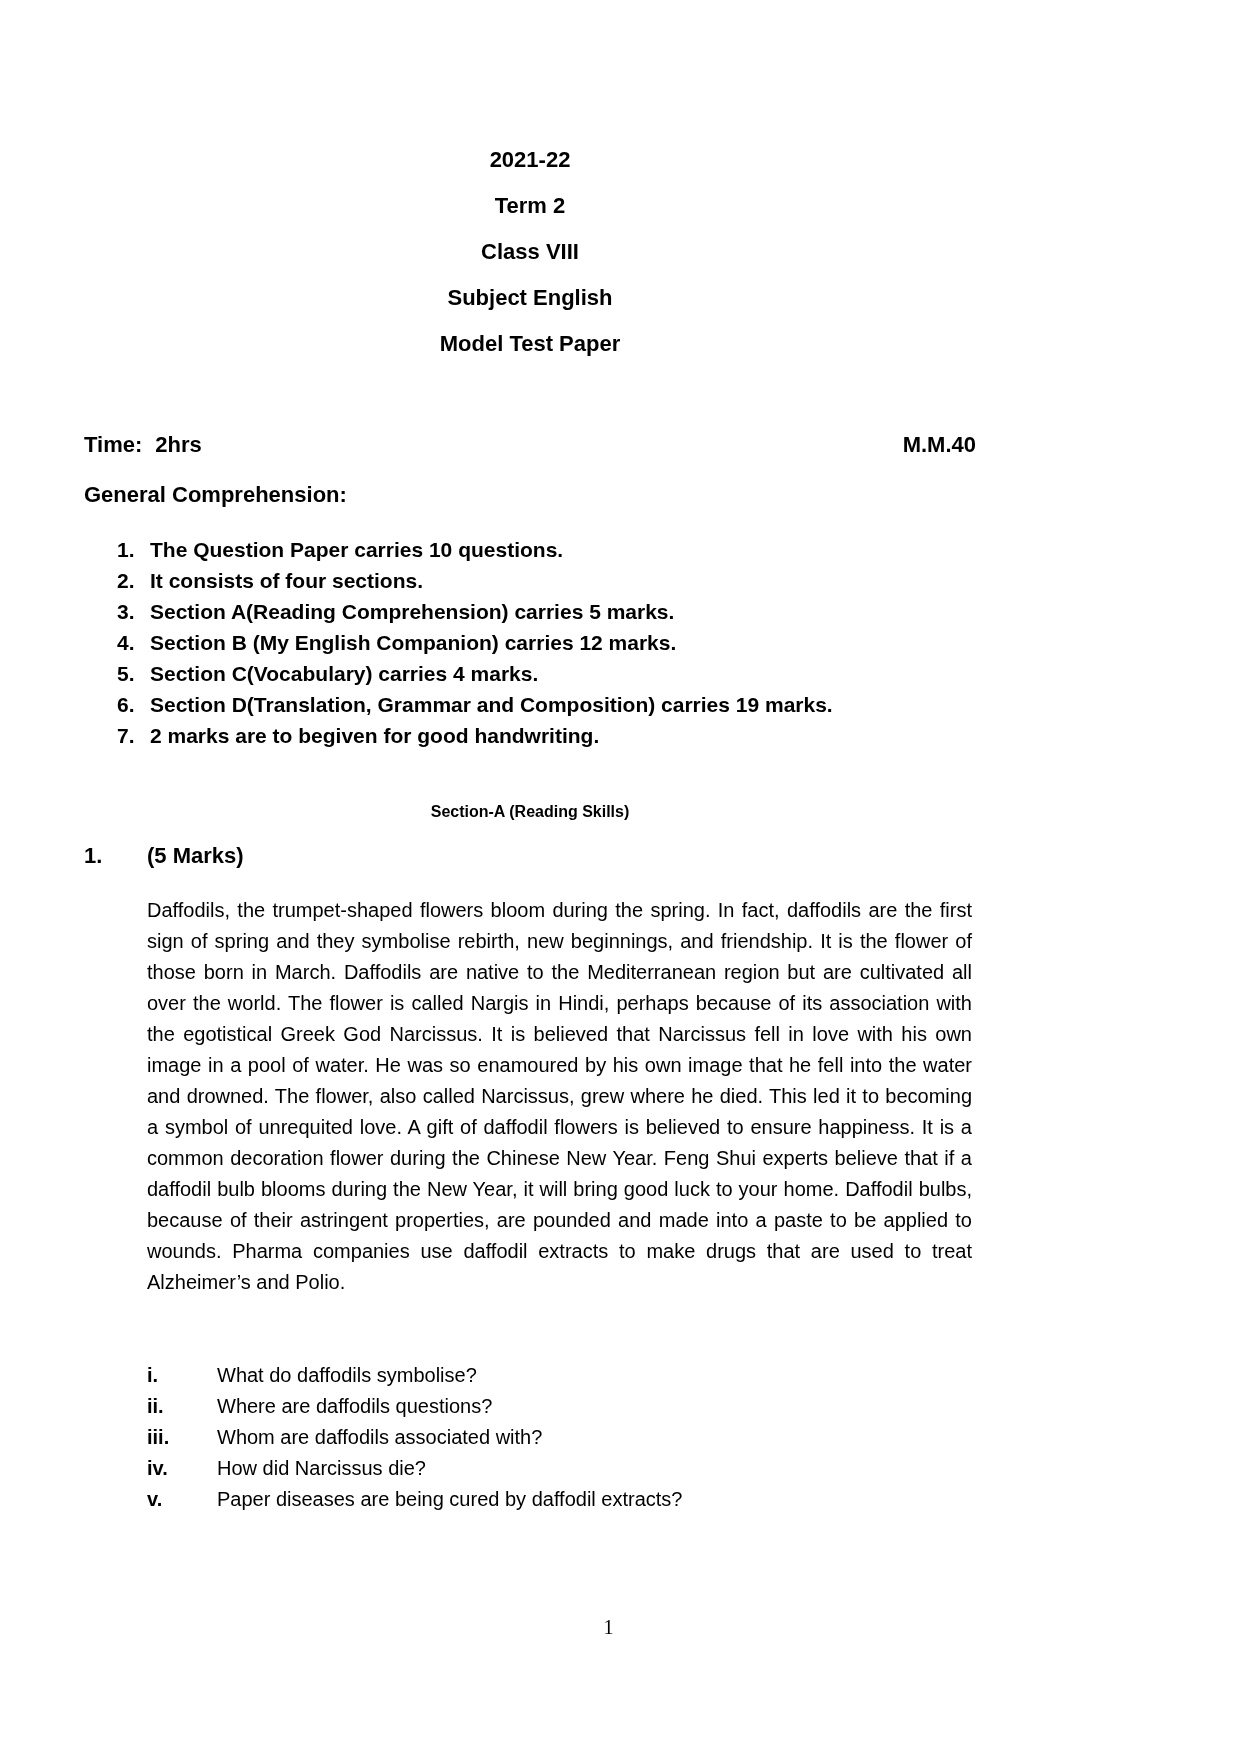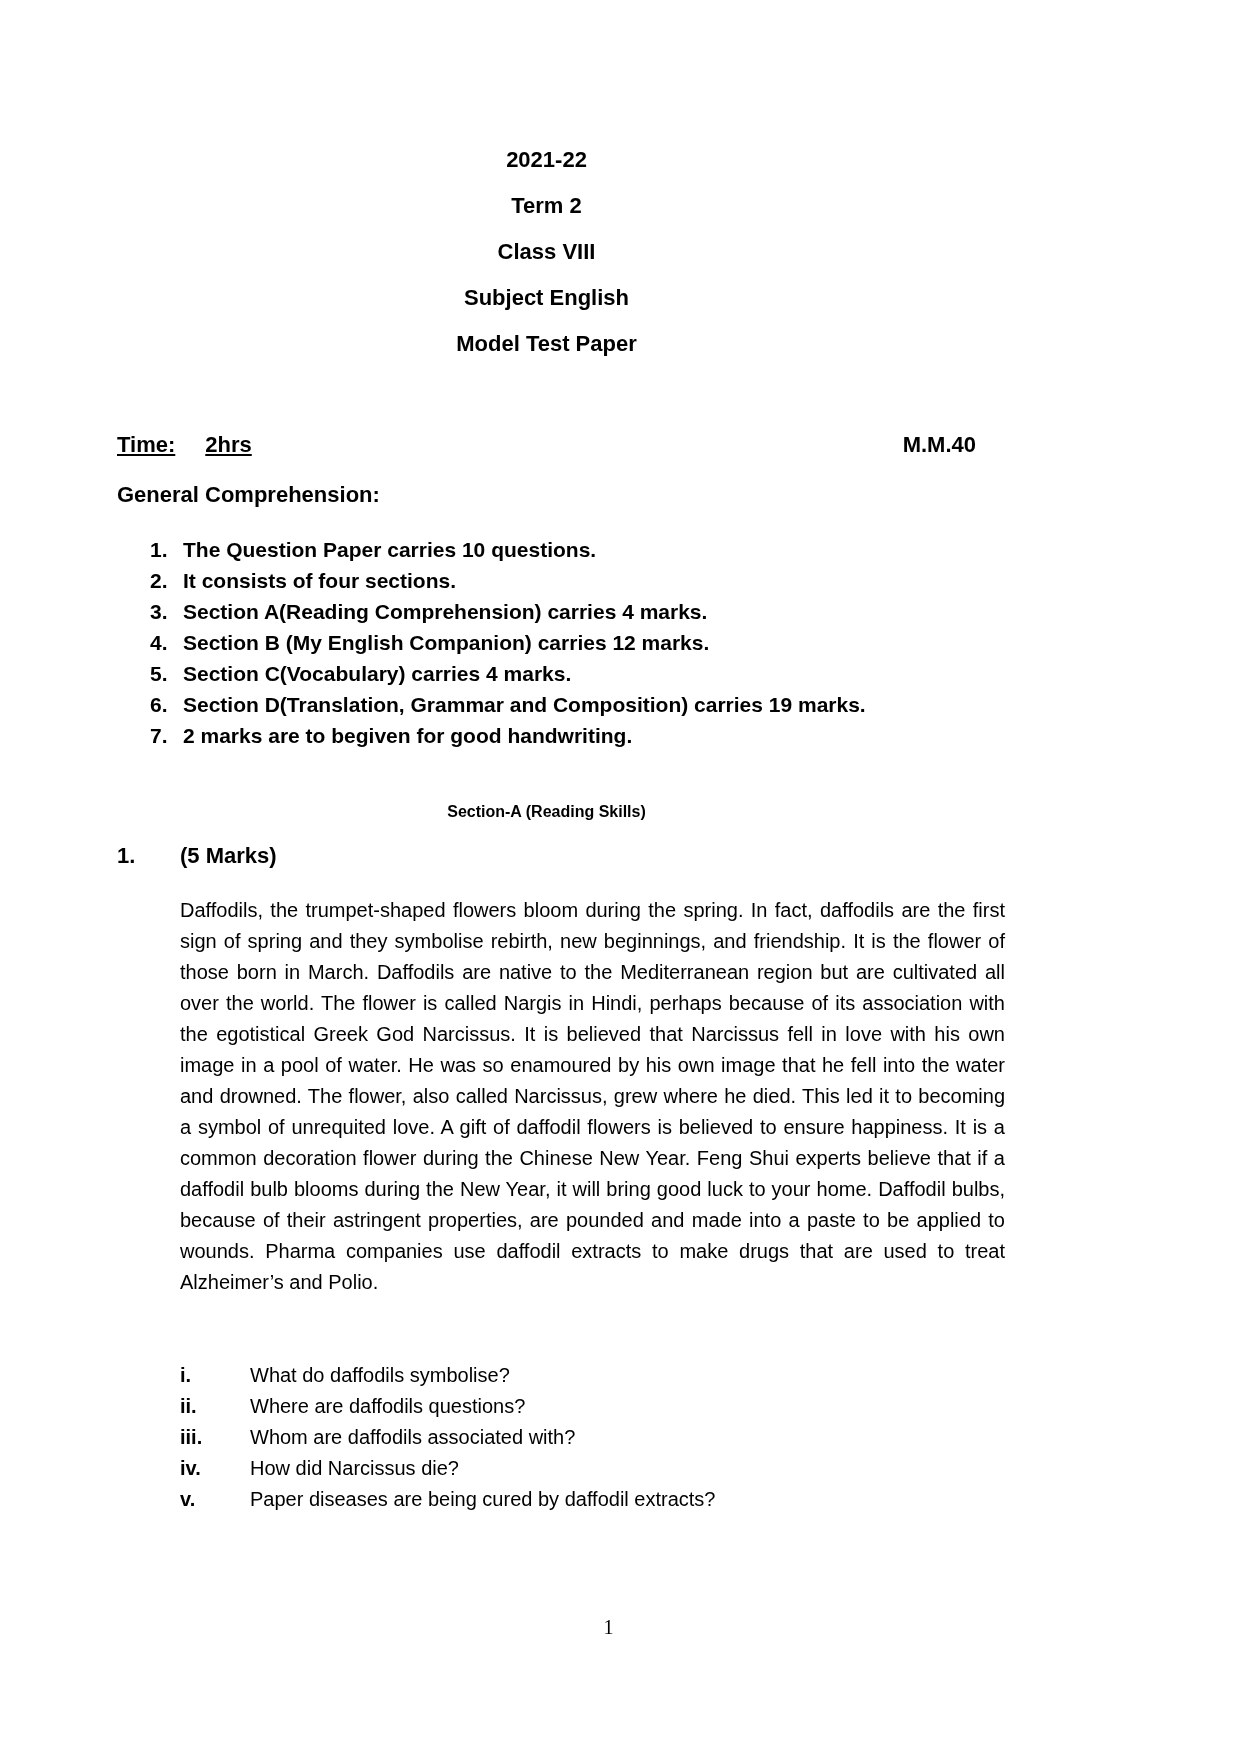--- a/index.html
+++ b/index.html
@@ -7,42 +7,42 @@
   body {
     width: 1240px;
     height: 1755px;
     font-family: "Liberation Sans", sans-serif;
     color: #000000;
     position: relative;
   }
   .page {
     width: 1136px;
     height: 1755px;
-    padding: 148px 160px 0 117px;
+    padding: 148px 160px 0 84px;
     position: relative;
     overflow: hidden;
     background: #ffffff;
   }
 
   
   .doc-header { text-align: center; font-weight: bold; font-size: 22px; }
   .doc-header .h-line { line-height: 24px; margin-bottom: 22px; }
   .doc-header .h-line:last-child { margin-bottom: 0; }
 
   
   .meta-row {
     display: flex;
     justify-content: space-between;
     align-items: baseline;
     margin-top: 76px;
     font-weight: bold;
     font-size: 22px;
     line-height: 26px;
   }
-  .meta-row .time-group { display: flex; gap: 30px; text-decoration: underline; }
+  .meta-row .time-group { display: flex; gap: 13px; }
 
   
   .gi-heading { margin-top: 24px; font-weight: bold; font-size: 22px; line-height: 26px; }
   .gi-list { list-style: none; margin-top: 26px; margin-left: 33px; }
   .gi-list li { display: flex; font-weight: bold; font-size: 21px; line-height: 31px; }
   .gi-list .gi-num { width: 33px; flex: none; }
 
   
   .section-heading {
     margin-top: 48px;
@@ -112,21 +112,21 @@
     <li>
       <span class="gi-num">1.</span>
       <span class="gi-text">The Question Paper carries 10 questions.</span>
     </li>
     <li>
       <span class="gi-num">2.</span>
       <span class="gi-text">It consists of four sections.</span>
     </li>
     <li>
       <span class="gi-num">3.</span>
-      <span class="gi-text">Section A(Reading Comprehension) carries 4 marks.</span>
+      <span class="gi-text">Section A(Reading Comprehension) carries 5 marks.</span>
     </li>
     <li>
       <span class="gi-num">4.</span>
       <span class="gi-text">Section B (My English Companion) carries 12 marks.</span>
     </li>
     <li>
       <span class="gi-num">5.</span>
       <span class="gi-text">Section C(Vocabulary) carries 4 marks.</span>
     </li>
     <li>

